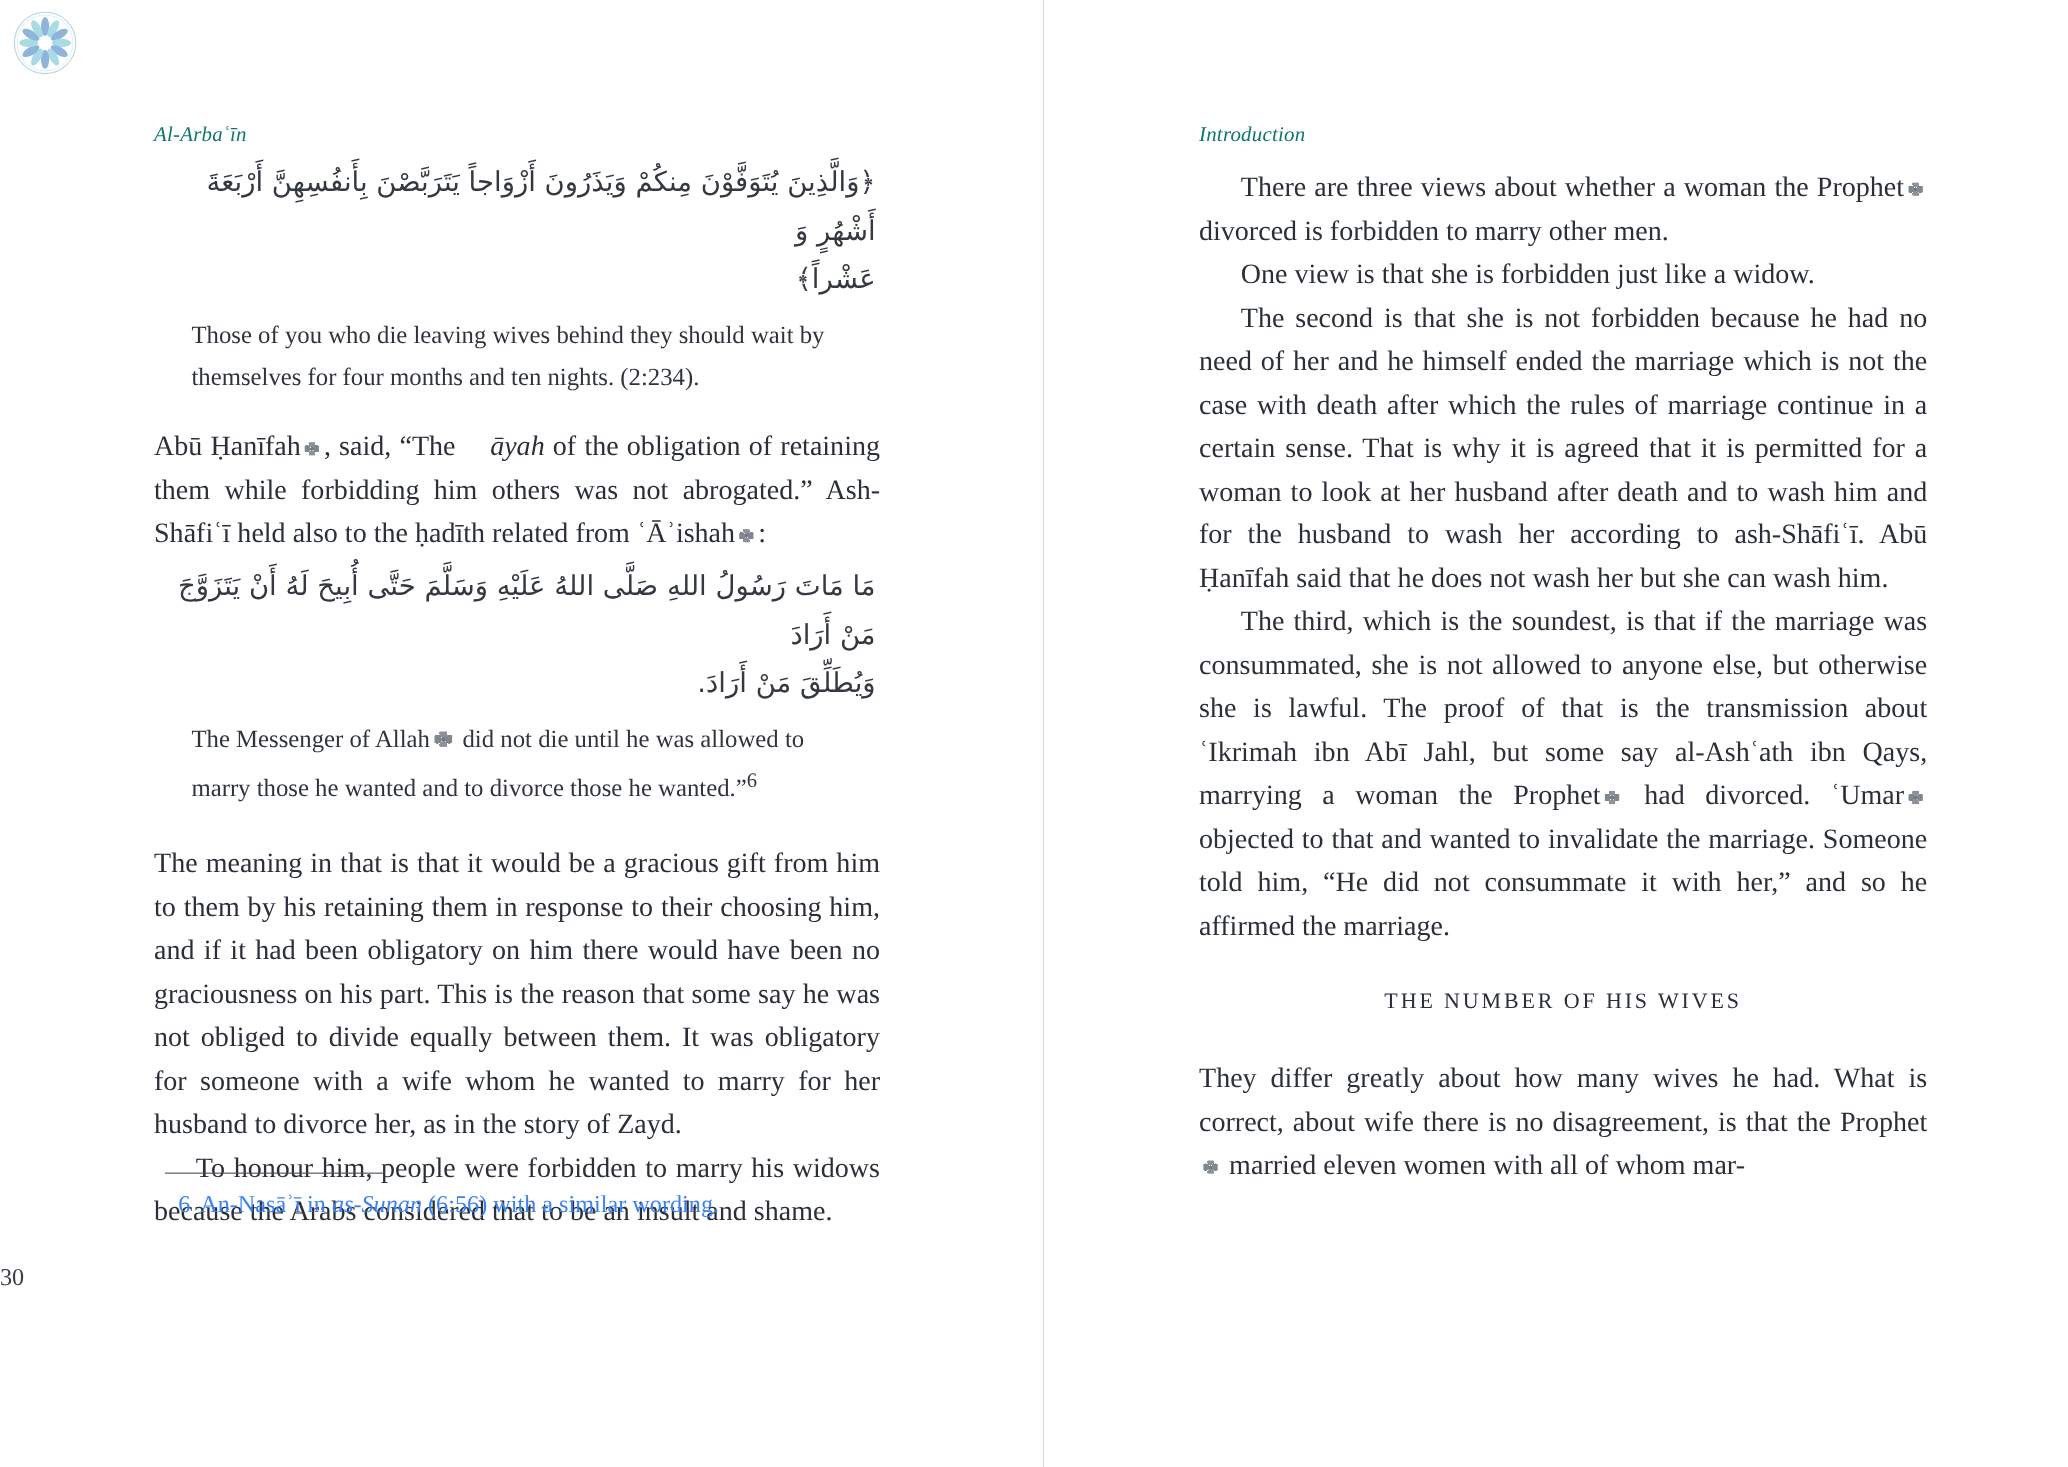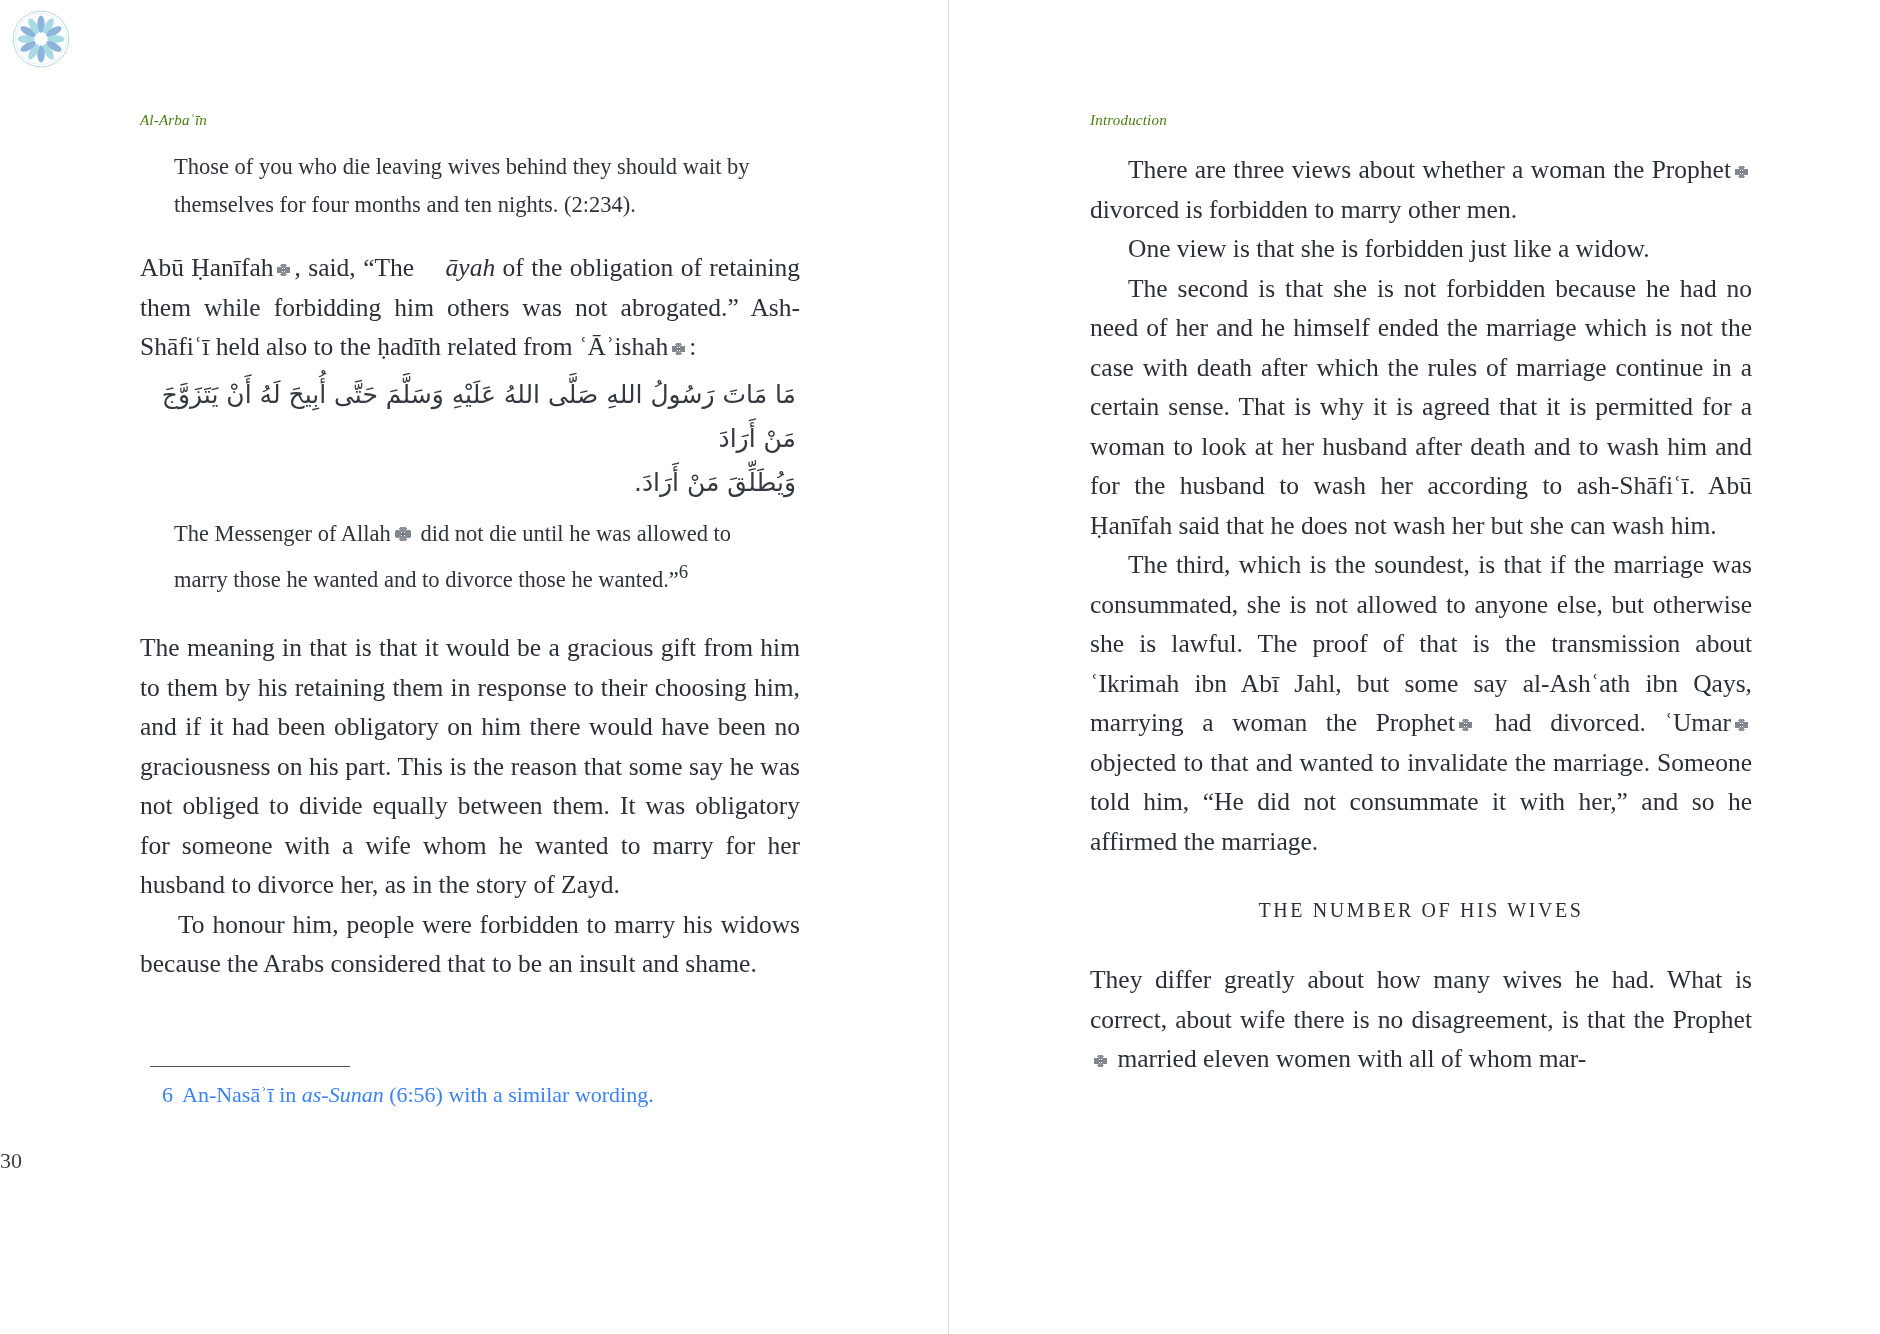--- a/index.html
+++ b/index.html
@@ -47,23 +47,23 @@
   .text-col {
     position: absolute;
     top: 112px;
   }
   .page-left .text-col  { left: 140px; width: 660px; }
   .page-right .text-col { left: 1090px - 949px; width: 660px; }
 
   
   .runhead {
     font-style: italic;
-    font-size: 15px;
+    font-size: 19px;
     letter-spacing: 0.2px;
-    color: #4d7c0f;
+    color: #0f766e;
     height: 26px;
     white-space: nowrap;
   }
   .runhead-left  { text-align: left; }
   .runhead-right { }
 
   
   p.body {
     margin: 0;
     font-size: 25.5px;
@@ -216,20 +216,24 @@
 </div>
 
 <div class="spine"></div>
 
 <div class="page page-left">
 
   <div class="text-col">
 
     <div class="runhead runhead-left">Al-Arbaʿīn</div>
 
+    <div class="arabic-block">
+      <div class="arabic">﴿وَالَّذِينَ يُتَوَفَّوْنَ مِنكُمْ وَيَذَرُونَ أَزْوَاجاً يَتَرَبَّصْنَ بِأَنفُسِهِنَّ أَرْبَعَةَ أَشْهُرٍ وَ</div>
+      <div class="arabic">عَشْراً﴾</div>
+    </div>
 
     <div class="quote">Those of you who die leaving wives behind they should wait by themselves for four months and ten nights. (2:234).</div>
 
     <p class="body first" style="margin-top:24px;">
       <span>Abū Ḥanīfah</span><span class="honorific sm"></span><span>, said, “The </span><i class="it">āyah</i><span> of the obligation of retaining them while forbidding him others was not abrogated.” Ash-Shāfiʿī held also to the ḥadīth related from ʿĀʾishah</span><span class="honorific sm"></span><span>:</span>
     </p>
 
     <div class="arabic-block" style="">
       <div class="arabic">مَا مَاتَ رَسُولُ اللهِ صَلَّى اللهُ عَلَيْهِ وَسَلَّمَ حَتَّى أُبِيحَ لَهُ أَنْ يَتَزَوَّجَ مَنْ أَرَادَ</div>
       <div class="arabic">وَيُطَلِّقَ مَنْ أَرَادَ.</div>

